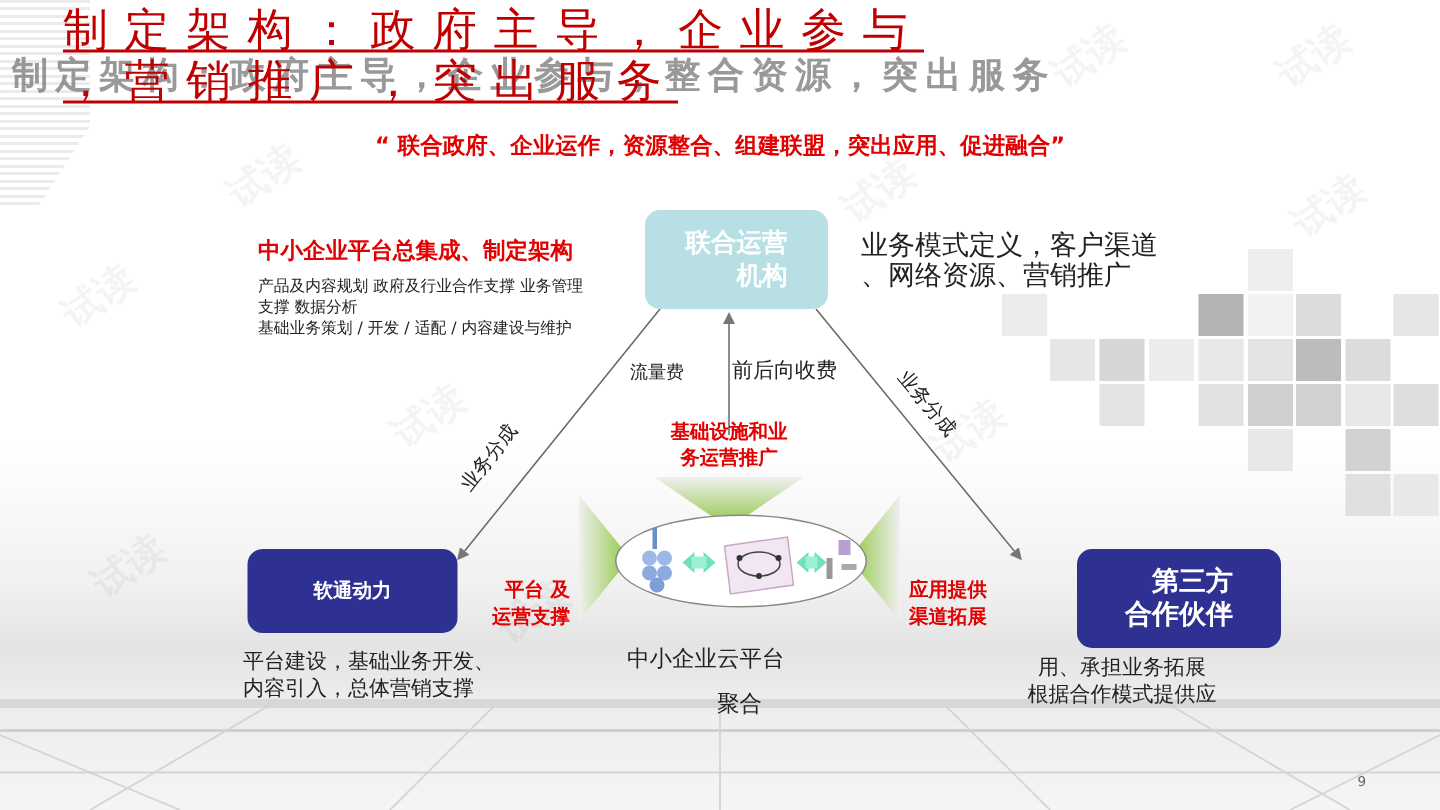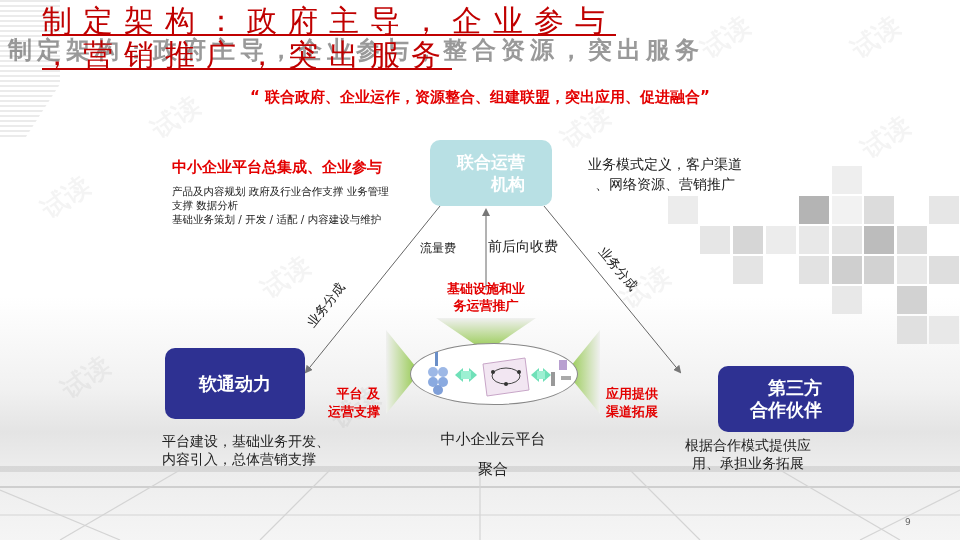--- a/index.html
+++ b/index.html
@@ -13,21 +13,21 @@
     background: repeating-linear-gradient(180deg, #e6e6e6 0 2px, #fff 2px 5px); opacity: .8;
     clip-path: polygon(0 0, 100% 0, 100% 60%, 40% 100%, 0 100%); }
   .ghost-title { position: absolute; left: 8px; top: 34px; font-size: 24px; font-weight: bold; color: #777; opacity: .75; letter-spacing: 5px; font-family: "DejaVu Serif", serif; white-space: nowrap; filter: blur(.4px); }
   .title { position: absolute; left: 12px; top: 4px; font-size: 30px; color: #c00000; letter-spacing: 11px; line-height: 34px; width: 580px; margin-left: 30px; }
   .title span { text-decoration: underline; text-decoration-thickness: 2px; text-underline-offset: 3px; }
   .slogan { position: absolute; left: 0; width: 960px; top: 88px; text-align: center; font-size: 15px; font-weight: bold; color: #e30000; }
   .tile { position: absolute; width: 30px; height: 28px; background: #e8e8e8; }
   .watermark { position: absolute; font-size: 26px; color: #000; opacity: .04; transform: rotate(-35deg); font-weight: bold; pointer-events: none; }
   .box { position: absolute; display: flex; align-items: center; justify-content: center; text-align: right; border-radius: 10px; font-weight: bold; }
   .box-top { left: 430px; top: 140px; width: 122px; height: 66px; background: #b8e0e4; color: #fff; font-size: 17px; line-height: 22px; }
-  .box-left { left: 165px; top: 348px; width: 140px; height: 71px; background: #2e3192; color: #fff; font-size: 18px; }
+  .box-left { left: 165px; top: 366px; width: 140px; height: 56px; background: #2e3192; color: #fff; font-size: 13px; }
   .box-right { left: 678px; top: 366px; width: 136px; height: 66px; background: #2e3192; color: #fff; font-size: 18px; line-height: 22px; margin-left: 40px; }
   .txt { position: absolute; color: #222; }
   .red { color: #e30000; font-weight: bold; }
   .ellipse { position: absolute; left: 410px; top: 343px; width: 168px; height: 62px; border: 1.5px solid #888; border-radius: 50%; background: #fff; }
   .page-num { position: absolute; left: 905px; top: 517px; font-size: 9px; color: #666; }
 </style>
 </head>
 <body>
 
 <div class="slide">
@@ -136,29 +136,29 @@
     <div>软通动力</div>
   </div>
   <div class="box box-right">
     <div>
       <div>第三方</div>
       <div>合作伙伴</div>
     </div>
   </div>
 
   <div class="txt" style="left:172px;top:158px;font-size:15px;">
-    <span class="red">中小企业平台总集成、企业参与</span>
+    <span class="red">中小企业平台总集成、制定架构</span>
   </div>
   <div class="txt" style="left:172px;top:184px;font-size:10.5px;line-height:14px;">
     <div>产品及内容规划 政府及行业合作支撑 业务管理</div>
     <div>支撑 数据分析</div>
     <div>基础业务策划 / 开发 / 适配 / 内容建设与维护</div>
   </div>
 
-  <div class="txt" style="left:588px;top:154px;font-size:14px;line-height:20px;text-align:center;">
+  <div class="txt" style="left:574px;top:154px;font-size:18px;line-height:20px;">
     <div>业务模式定义，客户渠道</div>
     <div>、网络资源、营销推广</div>
   </div>
 
   <div class="txt" style="left:300px;top:296px;font-size:13px;transform:rotate(-52deg);font-family:'DejaVu Serif',serif;">业务分成</div>
   <div class="txt" style="left:592px;top:260px;font-size:13px;transform:rotate(50deg);font-family:'DejaVu Serif',serif;">业务分成</div>
   <div class="txt" style="left:420px;top:240px;font-size:12px;font-family:'DejaVu Serif',serif;">流量费</div>
   <div class="txt" style="left:488px;top:238px;font-size:14px;font-family:'DejaVu Serif',serif;">前后向收费</div>
 
   <div class="txt red" style="left:440px;top:280px;width:92px;text-align:center;font-size:13px;line-height:17px;">
@@ -202,26 +202,26 @@
         <rect x="126" y="27" width="8" height="8" fill="#9cf0d2"></rect>
       </g>
       <g>
         <rect x="148" y="16" width="8" height="10" fill="#b89fd0"></rect>
         <rect x="140" y="28" width="4" height="14" fill="#999"></rect>
         <rect x="150" y="32" width="10" height="4" fill="#aaa"></rect>
       </g>
     </svg>
   </div>
 
-  <div class="txt" style="left:418px;top:430px;width:150px;text-align:center;font-size:15px;">中小企业云平台</div>
+  <div class="txt" style="left:418px;top:430px;width:150px;text-align:left;font-size:15px;">中小企业云平台</div>
   <div class="txt" style="left:418px;top:460px;width:150px;text-align:center;font-size:15px;">聚合</div>
 
   <div class="txt" style="left:162px;top:432px;font-size:14px;line-height:18px;">
     <div>平台建设，基础业务开发、</div>
     <div>内容引入，总体营销支撑</div>
   </div>
   <div class="txt" style="left:648px;top:436px;width:200px;text-align:center;font-size:14px;line-height:18px;">
+    <div>用、承担业务拓展</div>
     <div>根据合作模式提供应</div>
-    <div>用、承担业务拓展</div>
   </div>
 
   <div class="page-num">9</div>
 </div>
 
 </body></html>

